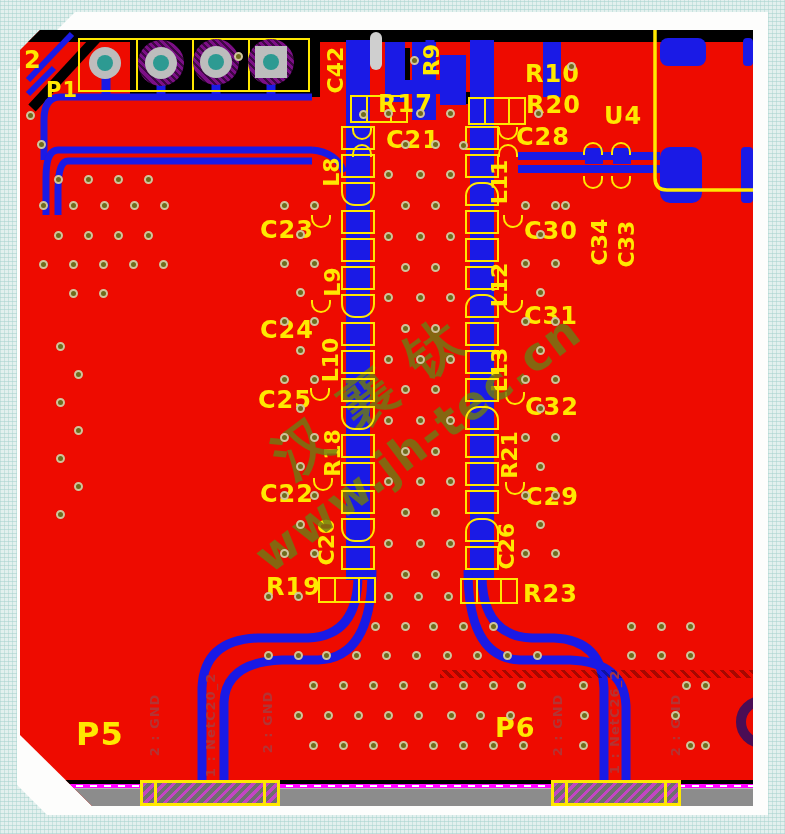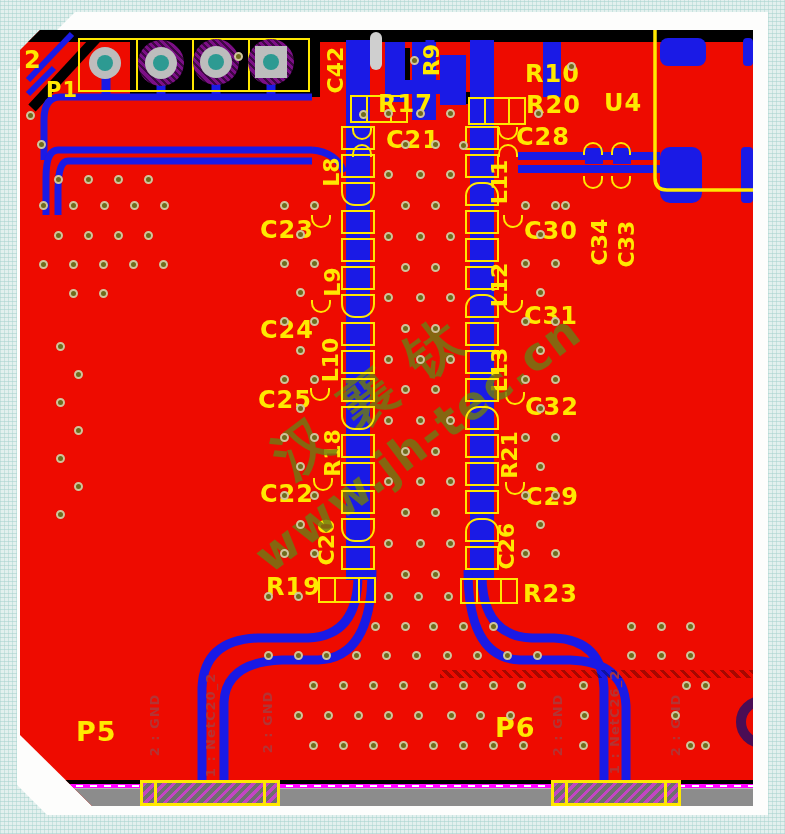--- a/index.html
+++ b/index.html
@@ -145,21 +145,21 @@
   <div class="cfp" style="left:478px;top:97px"></div>
   <div class="cfp2" style="left:478px;top:114px"></div>
 
   <div class="vl" style="left:316px;top:40px">C42</div>
   <div class="vl" style="left:412px;top:30px">R9</div>
   <div class="lbl" style="left:358px;top:62px">R17</div>
   <div class="lbl" style="left:366px;top:98px">C21</div>
   <div class="lbl" style="left:505px;top:32px">R10</div>
   <div class="lbl" style="left:506px;top:63px">R20</div>
   <div class="lbl" style="left:496px;top:95px">C28</div>
-  <div class="lbl" style="left:584px;top:61px">U4</div>
+  <div class="lbl" style="left:584px;top:74px">U4</div>
 
   <svg width="733" height="776">
     <path d="M635 0 V148 Q635 160 647 160 H733" stroke="#ffe800" stroke-width="3.5" fill="none"></path>
   </svg>
 
   <div class="cfp2" style="left:563px;top:112px"></div>
   <div class="cfp" style="left:563px;top:146px"></div>
   <div class="cfp2" style="left:591px;top:112px"></div>
   <div class="cfp" style="left:591px;top:146px"></div>
   <div class="vl" style="left:580px;top:212px">C34</div>
@@ -203,21 +203,21 @@
       <i style="left:38px"></i>
     </div>
 
 
   <div class="wm">
     <div class="l1">汉襄钛</div>
     <div class="l2">www.jh-tec.cn</div>
   </div>
 
   <div class="hatchband" style="left:420px;top:640px;width:313px;height:8px"></div>
-  <div class="lbl" style="left:56px;top:688px;font-size:27px">P5</div>
+  <div class="lbl" style="left:56px;top:688px;font-size:32px">P5</div>
   <div class="lbl" style="left:475px;top:684px;font-size:27px">P6</div>
   <div class="nl" style="left:134px;top:695px">2 : GND</div>
   <div class="nl" style="left:190px;top:695px">1 : NetC20_2</div>
   <div class="nl" style="left:247px;top:692px">2 : GND</div>
   <div class="nl" style="left:537px;top:695px">2 : GND</div>
   <div class="nl" style="left:594px;top:692px">1 : NetC26_2</div>
   <div class="nl" style="left:655px;top:695px">2 : GND</div>
 
   <div class="abs" style="left:716px;top:666px;width:52px;height:52px;border:10px solid #4a0d55;border-radius:50%"></div>
 

